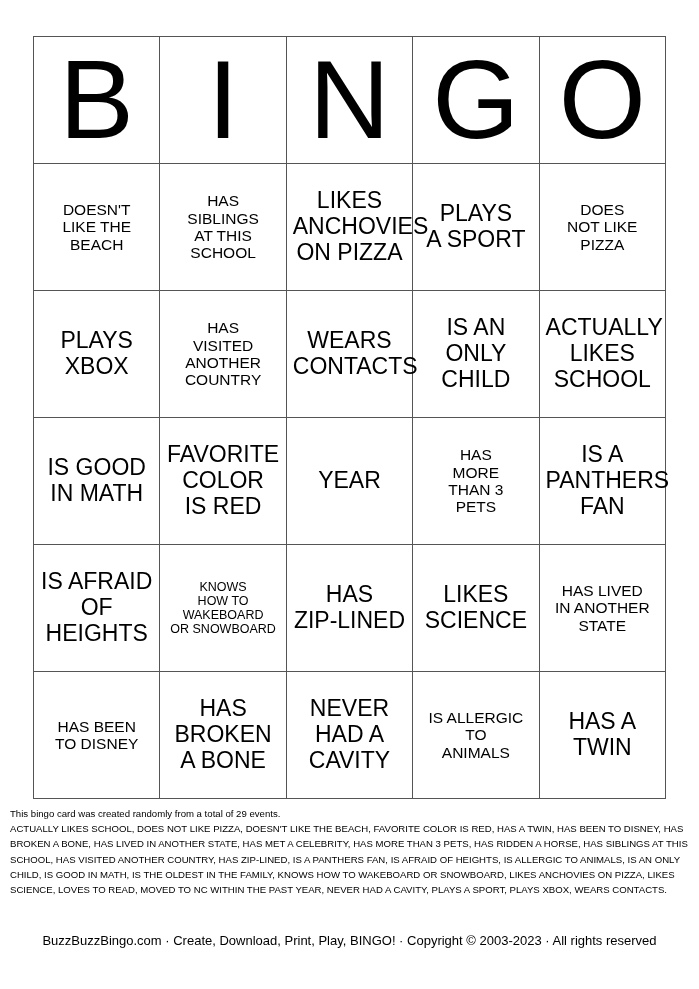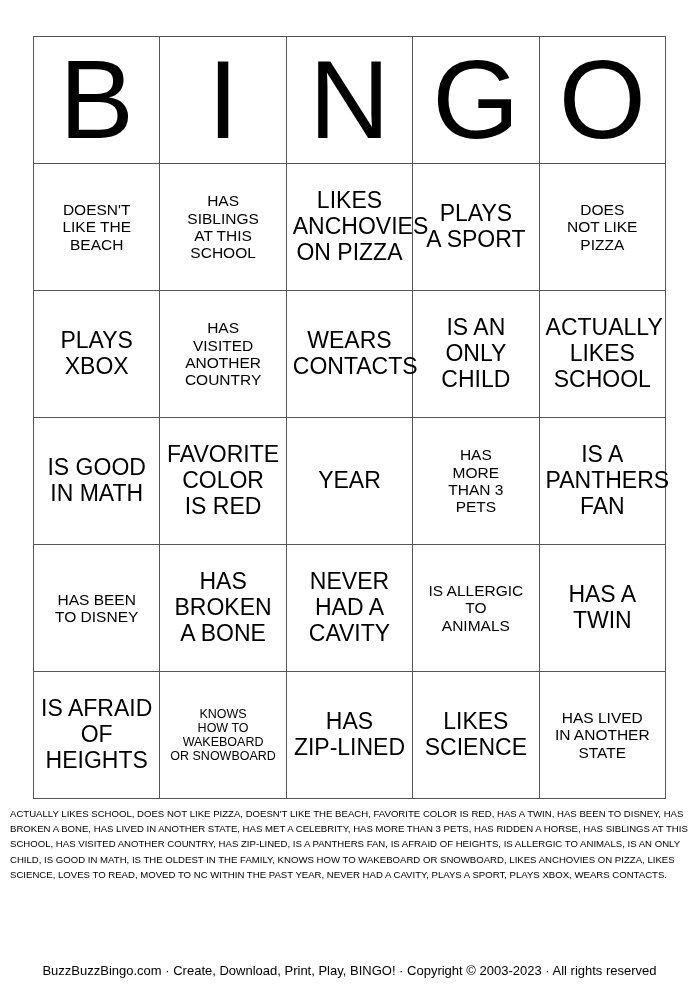--- a/index.html
+++ b/index.html
@@ -4,21 +4,21 @@
 <style>
   html,body{margin:0;padding:0;background:#fff;}
   body{width:699px;height:989px;position:relative;overflow:hidden;font-family:"Liberation Sans",sans-serif;color:#000;}
   .card{position:absolute;left:33px;top:36px;width:633px;height:760px;border-collapse:collapse;table-layout:fixed;}
   .card td{border:1px solid #555;width:126px;height:126px;text-align:center;vertical-align:middle;padding:0 6px;line-height:1.12;}
   .card th{border:1px solid #555;height:126px;font-weight:normal;font-size:112px;line-height:1;padding:0;}
   .s-l{font-size:23px;}
   .s-m{font-size:15.5px;}
   .s-s{font-size:12.5px;}
   .info{position:absolute;left:10px;top:806px;width:680px;font-size:9.6px;line-height:15.2px;}
-  .footer{position:absolute;left:0;top:963px;width:699px;text-align:center;font-size:13px;}
+  .footer{position:absolute;left:0;top:933px;width:699px;text-align:center;font-size:13px;}
 </style>
 </head>
 <body>
 
 <table class="card">
   <thead>
     <tr>
       <th>B</th>
       <th>I</th>
       <th>N</th>
@@ -42,33 +42,34 @@
         <td class="s-l">ACTUALLY<br>LIKES<br>SCHOOL</td>
       </tr>
       <tr>
         <td class="s-l">IS GOOD<br>IN MATH</td>
         <td class="s-l">FAVORITE<br>COLOR<br>IS RED</td>
         <td class="s-l">YEAR</td>
         <td class="s-m">HAS<br>MORE<br>THAN 3<br>PETS</td>
         <td class="s-l">IS A<br>PANTHERS<br>FAN</td>
       </tr>
       <tr>
+        <td class="s-l">IS AFRAID<br>OF<br>HEIGHTS</td>
+        <td class="s-s">KNOWS<br>HOW TO<br>WAKEBOARD<br>OR SNOWBOARD</td>
+        <td class="s-l">HAS<br>ZIP-LINED</td>
+        <td class="s-l">LIKES<br>SCIENCE</td>
+        <td class="s-m">HAS LIVED<br>IN ANOTHER<br>STATE</td>
+      </tr>
+      <tr>
         <td class="s-m">HAS BEEN<br>TO DISNEY</td>
         <td class="s-l">HAS<br>BROKEN<br>A BONE</td>
         <td class="s-l">NEVER<br>HAD A<br>CAVITY</td>
         <td class="s-m">IS ALLERGIC<br>TO<br>ANIMALS</td>
         <td class="s-l">HAS A<br>TWIN</td>
       </tr>
-      <tr>
-        <td class="s-l">IS AFRAID<br>OF<br>HEIGHTS</td>
-        <td class="s-s">KNOWS<br>HOW TO<br>WAKEBOARD<br>OR SNOWBOARD</td>
-        <td class="s-l">HAS<br>ZIP-LINED</td>
-        <td class="s-l">LIKES<br>SCIENCE</td>
-        <td class="s-m">HAS LIVED<br>IN ANOTHER<br>STATE</td>
-      </tr>
     </tbody>
 </table>
 
 <div class="info">
+  <div>This bingo card was created randomly from a total of 29 events.</div>
   <div>ACTUALLY LIKES SCHOOL, DOES NOT LIKE PIZZA, DOESN'T LIKE THE BEACH, FAVORITE COLOR IS RED, HAS A TWIN, HAS BEEN TO DISNEY, HAS BROKEN A BONE, HAS LIVED IN ANOTHER STATE, HAS MET A CELEBRITY, HAS MORE THAN 3 PETS, HAS RIDDEN A HORSE, HAS SIBLINGS AT THIS SCHOOL, HAS VISITED ANOTHER COUNTRY, HAS ZIP-LINED, IS A PANTHERS FAN, IS AFRAID OF HEIGHTS, IS ALLERGIC TO ANIMALS, IS AN ONLY CHILD, IS GOOD IN MATH, IS THE OLDEST IN THE FAMILY, KNOWS HOW TO WAKEBOARD OR SNOWBOARD, LIKES ANCHOVIES ON PIZZA, LIKES SCIENCE, LOVES TO READ, MOVED TO NC WITHIN THE PAST YEAR, NEVER HAD A CAVITY, PLAYS A SPORT, PLAYS XBOX, WEARS CONTACTS.</div>
 </div>
 
 <div class="footer">BuzzBuzzBingo.com · Create, Download, Print, Play, BINGO! · Copyright © 2003-2023 · All rights reserved</div>
 
 </body></html>

